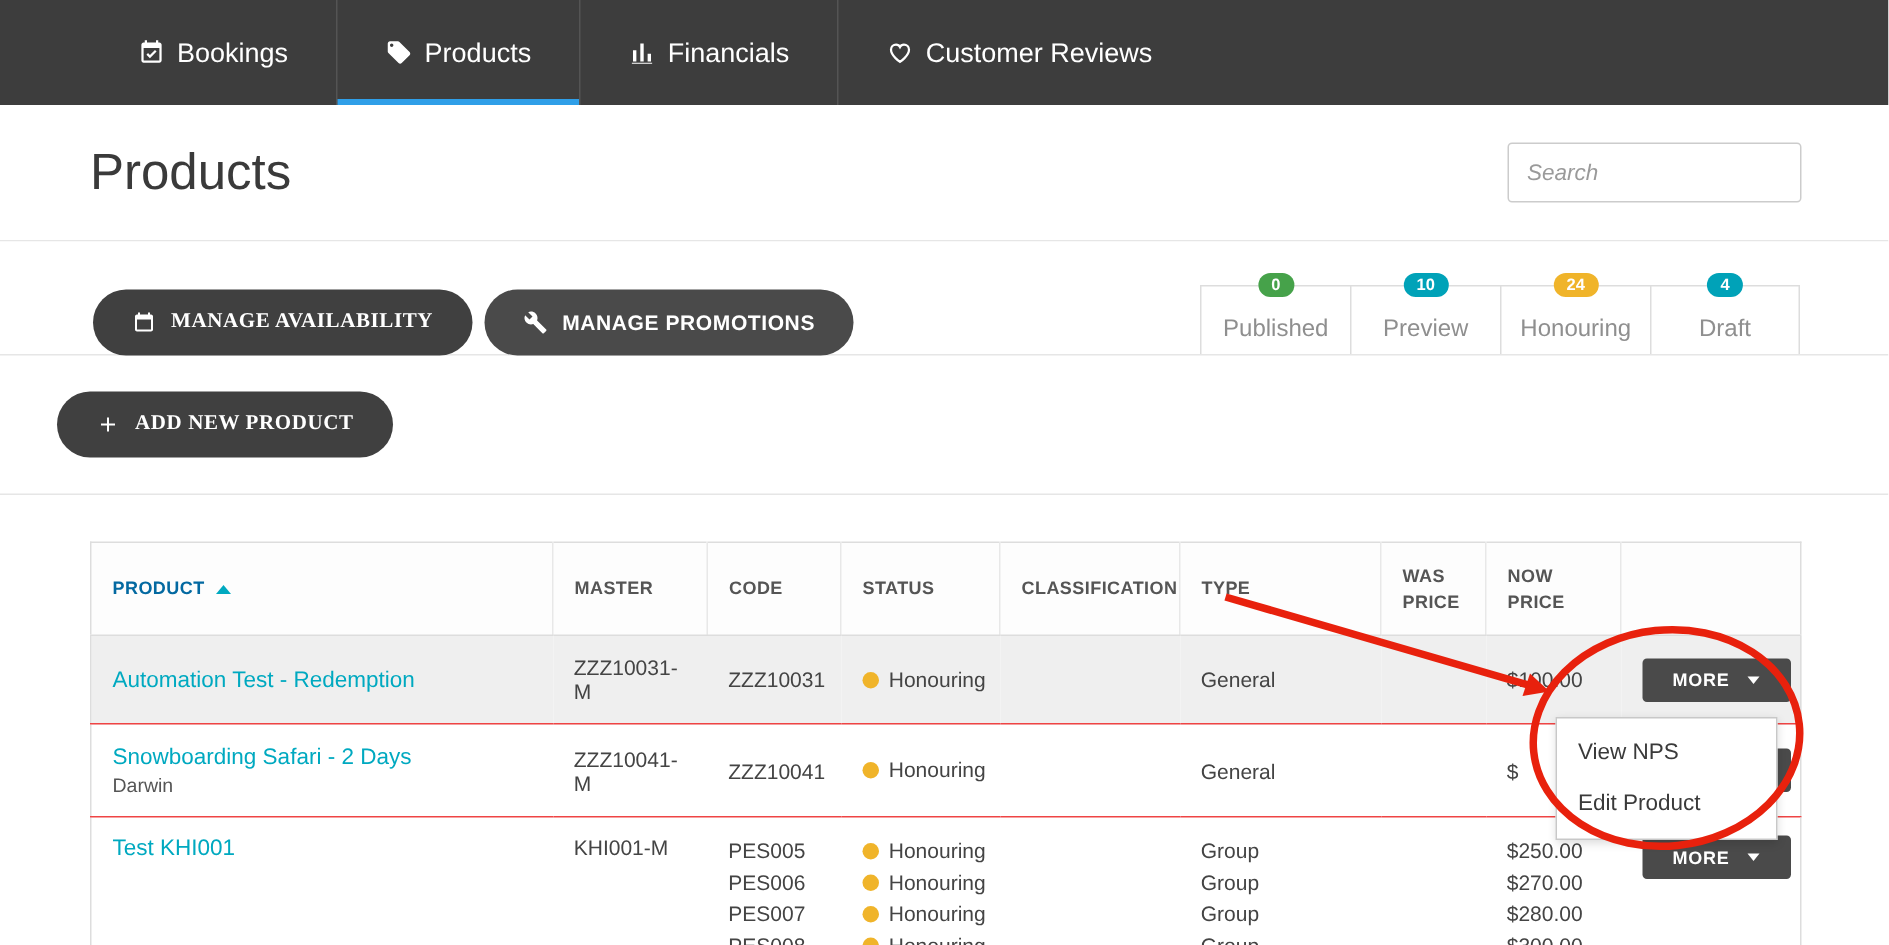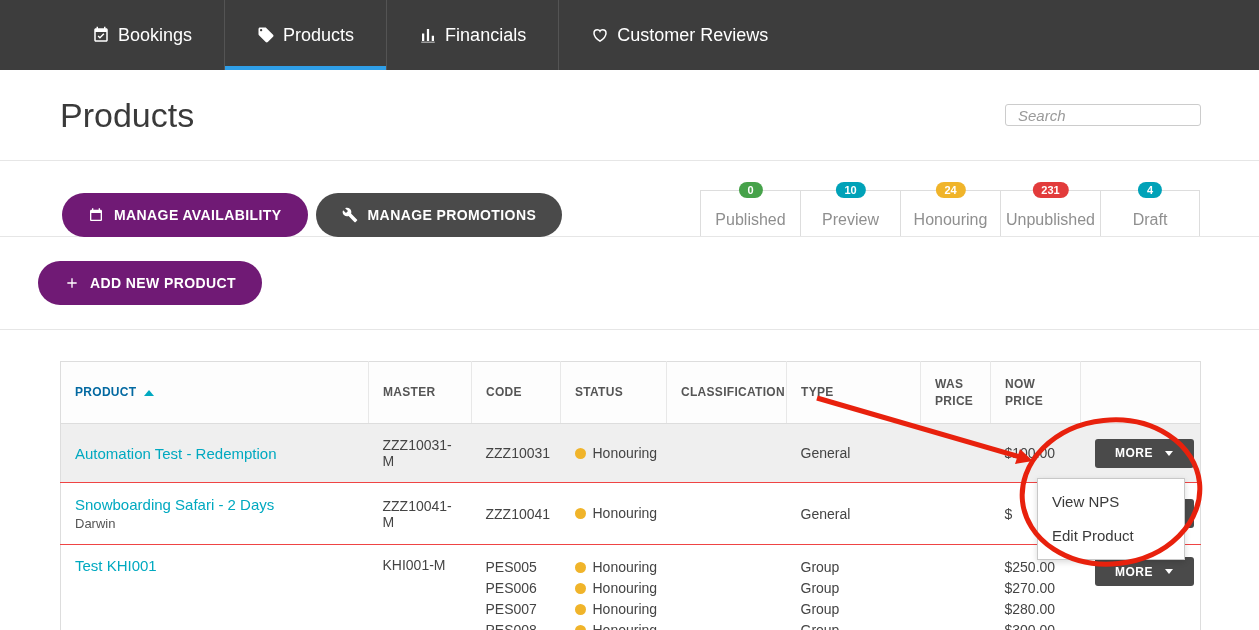--- a/index.html
+++ b/index.html
@@ -11,28 +11,28 @@
   .topnav { display:flex; align-items:stretch; height:70px; background:#3d3d3d; padding-left:60px; }
   .nav-tab { position:relative; display:flex; align-items:center; gap:8px; padding:0 32px; color:#fff; font-size:18px; cursor:pointer; }
   .nav-tab + .nav-tab { border-left:1px solid #545454; }
   .nav-tab.active::after { content:""; position:absolute; left:0; right:0; bottom:0; height:4px; background:#2f9fe8; }
   .nav-icon { display:inline-flex; width:18px; height:18px; }
   .nav-icon svg { width:18px; height:18px; }
 
   
   .header-band { height:91px; border-bottom:1px solid #e6e6e6; display:flex; align-items:center; justify-content:space-between; padding:0 58px 0 60px; background:#fff; }
   .page-title { font-size:34px; font-weight:400; color:#3a3a3a; }
-  .search-input { width:196px; height:22px; border:1px solid #ccc; border-radius:3px; padding:0 12px; font-size:15px; font-style:italic; color:#555; font-family:inherit; outline:none; }
+  .search-input { width:196px; height:40px; border:1px solid #ccc; border-radius:3px; padding:0 12px; font-size:15px; font-style:italic; color:#555; font-family:inherit; outline:none; }
   .search-input::placeholder { color:#9a9a9a; font-style:italic; }
 
   
   .toolbar-band { position:relative; height:76px; border-bottom:1px solid #e6e6e6; background:#fff; }
   .toolbar-buttons { position:absolute; left:62px; top:32px; display:flex; gap:8px; }
   .pill { display:inline-flex; align-items:center; gap:10px; height:44px; border:none; border-radius:22px; padding:0 26px; font-size:14px; font-weight:bold; letter-spacing:.4px; color:#fff; cursor:pointer; font-family:inherit; }
-  .pill.cyan { background:#701a75; }
+  .pill.cyan { background:#404040;font-family:Liberation Serif, serif; }
   .pill.dark { background:#4a4a4a; }
   .pill .btn-icon { display:inline-flex; width:16px; height:16px; }
   .pill .btn-icon svg { width:16px; height:16px; }
 
   .status-tabs { position:absolute; right:59px; bottom:0; display:flex; }
   .status-tab { position:relative; width:100px; height:46px; background:#fff; border-left:1px solid #ddd; border-top:1px solid #ddd; display:flex; align-items:flex-end; justify-content:center; padding-bottom:7px; cursor:pointer; }
   .status-tab:last-child { border-right:1px solid #ddd; }
   .count-badge { position:absolute; top:-9px; left:50%; transform:translateX(-50%); min-width:22px; padding:2px 9px; border-radius:9px; font-size:11px; font-weight:bold; color:#fff; text-align:center; }
   .status-label { font-size:16px; color:#8f8f8f; }
 
@@ -137,24 +137,20 @@
         <span class="count-badge" style="background-color: rgb(70, 162, 74);">0</span>
         <span class="status-label">Published</span>
       </div>
       <div class="status-tab">
         <span class="count-badge" style="background-color: rgb(0, 162, 184);">10</span>
         <span class="status-label">Preview</span>
       </div>
       <div class="status-tab">
         <span class="count-badge" style="background-color: rgb(240, 180, 42);">24</span>
         <span class="status-label">Honouring</span>
-      </div>
-      <div class="status-tab">
-        <span class="count-badge" style="background-color: rgb(226, 59, 59);">231</span>
-        <span class="status-label">Unpublished</span>
       </div>
       <div class="status-tab">
         <span class="count-badge" style="background-color: rgb(0, 162, 184);">4</span>
         <span class="status-label">Draft</span>
       </div>
     </div>
   </section>
 
   <section class="add-band">
     <button class="pill cyan">

